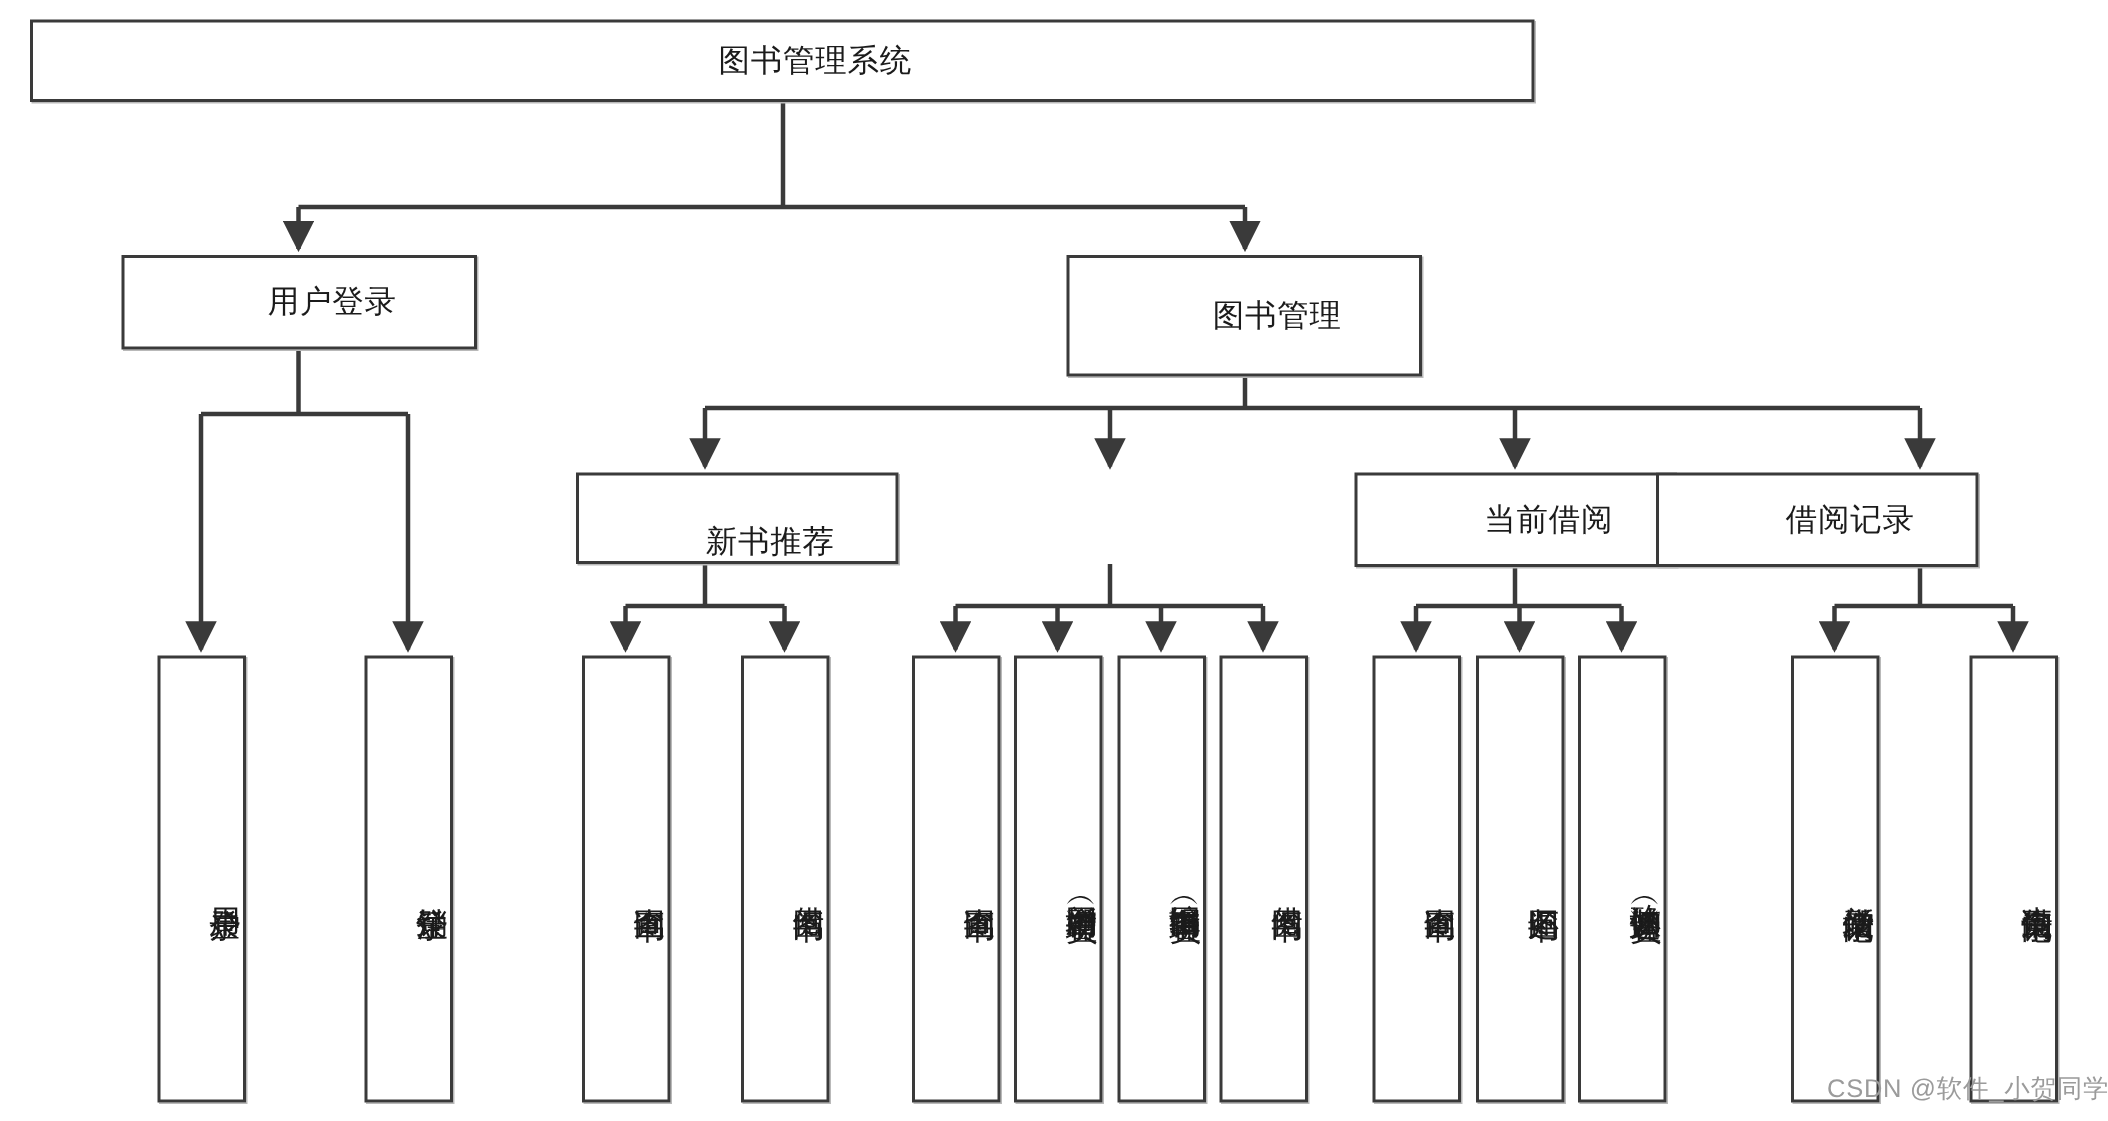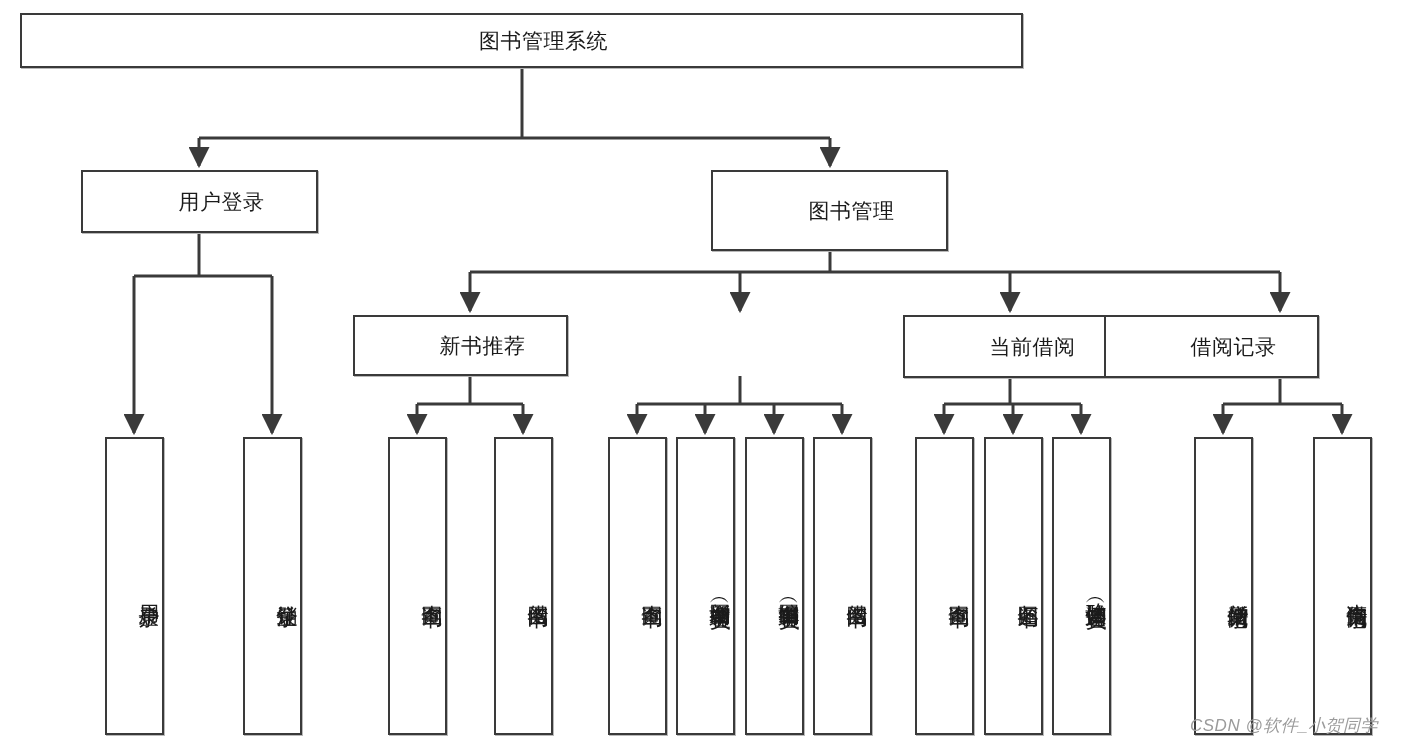--- a/index.html
+++ b/index.html
@@ -125,21 +125,21 @@
     <span>图书管理系统</span>
   </div>
 
   <div class="node horiz" style="left:81px; top:170px; width:237px; height:63px;">
     <span>用户登录</span>
   </div>
   <div class="node horiz" style="left:711px; top:170px; width:237px; height:81px;">
     <span>图书管理</span>
   </div>
 
-  <div class="node horiz" style="left:353px; top:315px; width:215px; height:61px;">
+  <div class="node horiz" style="left:384px; top:315px; width:215px; height:61px;align-items:flex-end;">
     <span>新书推荐</span>
   </div>
   <div class="node horiz" style="left:903px; top:315px; width:215px; height:63px;">
     <span>当前借阅</span>
   </div>
   <div class="node horiz" style="left:1104px; top:315px; width:215px; height:63px;align-items:center;">
     <span>借阅记录</span>
   </div>
 
   <div class="node vert" style="left:105px; top:437px; width:59px; height:298px;">
@@ -179,15 +179,15 @@
     <span class="vtext">确认归还（管理员）</span>
   </div>
 
   <div class="node vert" style="left:1194px; top:437px; width:59px; height:298px;">
     <span class="vtext">新增借阅记录</span>
   </div>
   <div class="node vert" style="left:1313px; top:437px; width:59px; height:298px;">
     <span class="vtext">查询借阅记录</span>
   </div>
 
-  <div class="watermark" style="left:1190px; top:714px;font-style:italic;">CSDN @软件_小贺同学</div>
+  <div class="watermark" style="left:1218px; top:714px;">CSDN @软件_小贺同学</div>
 
 </div>
 
 </body></html>

